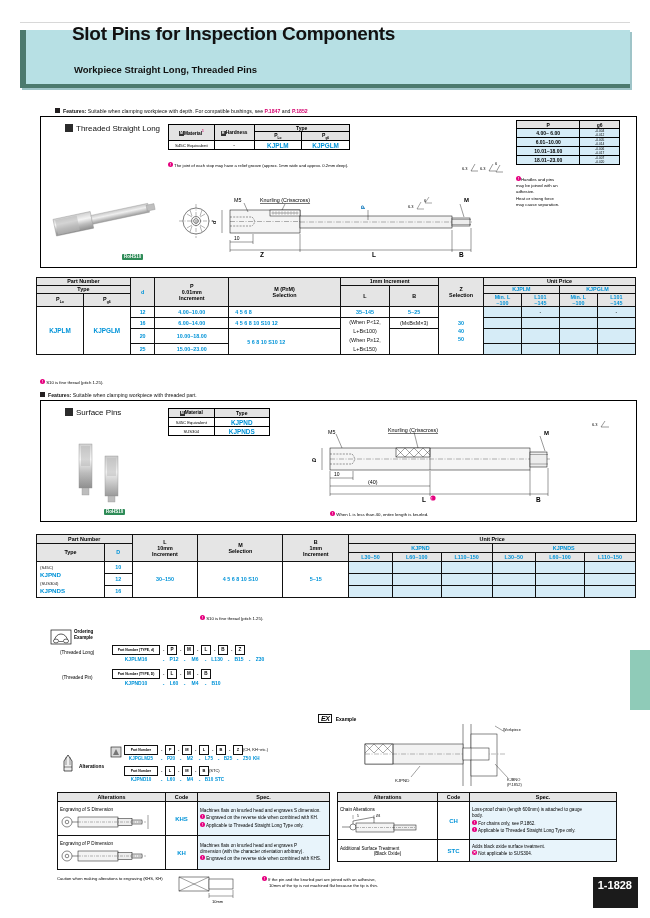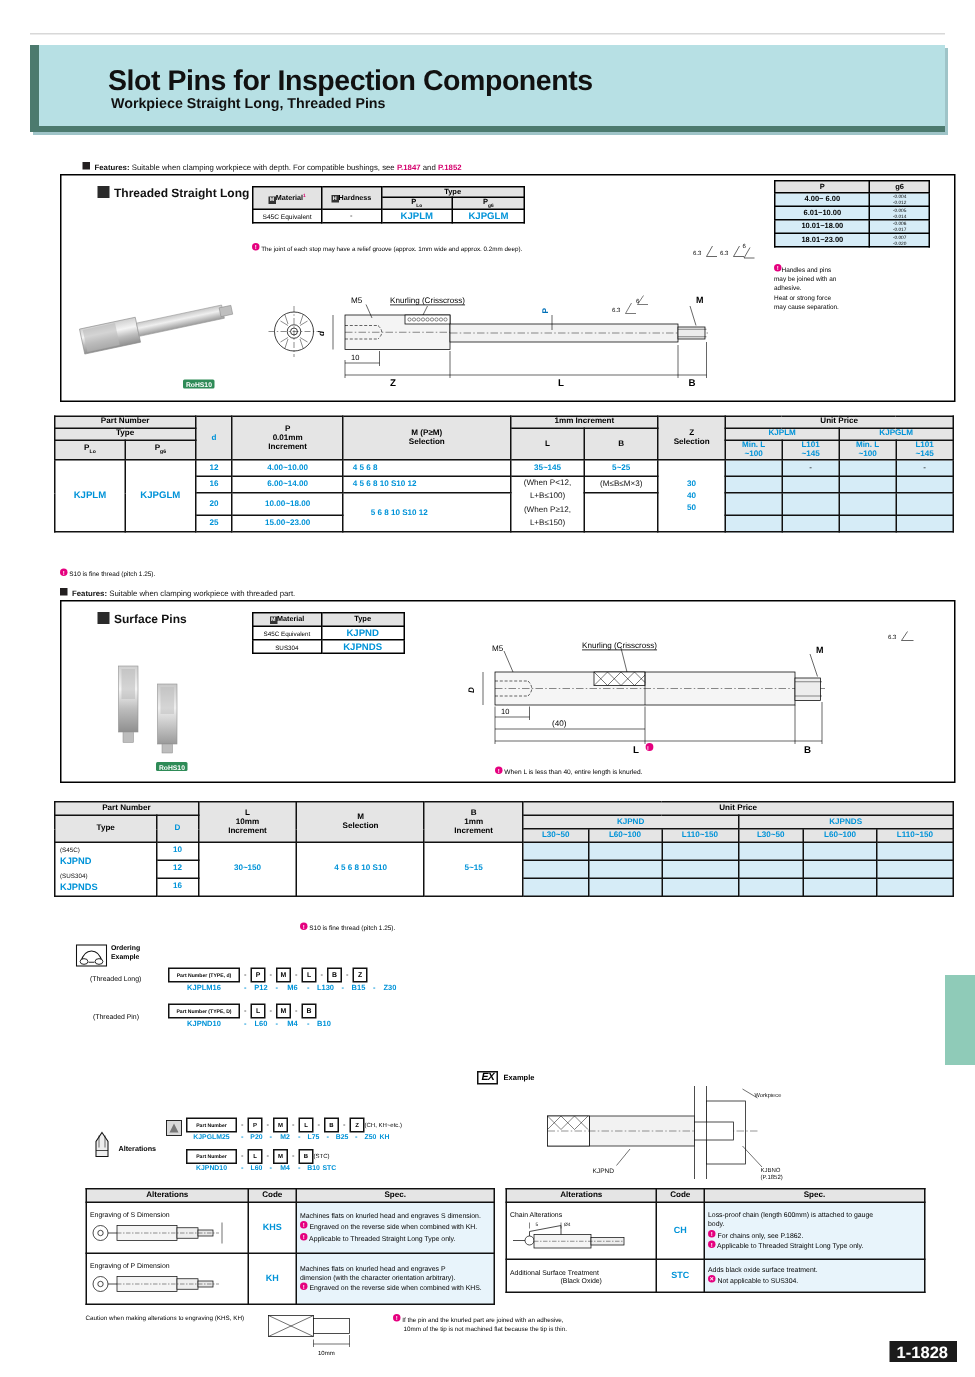--- a/index.html
+++ b/index.html
@@ -16,21 +16,21 @@
 
   
   .header-band {
     position: absolute; left: 20px; top: 30px; width: 610px; height: 58px;
     background: #b7e0e4;
     border-left: 6px solid #4c7a6e;
     border-bottom: 4px solid #4c7a6e;
     box-shadow: 2px 2px 0 #9fc4c8;
   }
   .header-title {
-    position: absolute; left: 72px; top: 44px;
+    position: absolute; left: 72px; top: 23px;
     font-size: 19px; font-weight: bold; letter-spacing: -0.3px; color: #111;
   }
   .header-sub {
     position: absolute; left: 74px; top: 64px;
     font-size: 9.5px; font-weight: bold; color: #111;
   }
   .header-topline {
     position: absolute; left: 20px; top: 22px; width: 610px; height: 6px;
     background: #fff; border-top: 1px solid #d8d8d8;
   }
@@ -53,21 +53,21 @@
   .note-x {
     display: inline-block; width: 5px; height: 5px; border-radius: 50%;
     background: #e5007f; color: #fff; font-size: 4.5px; text-align: center;
     line-height: 5px; font-weight: bold; vertical-align: 1px;
   }
 
   
   .panel { position: absolute; border: 1px solid #000; background: #fff; }
 
   .prodlabel {
-    font-size: 8px; font-weight: bold; color: #111; padding-left: 15px;
+    font-size: 8px; font-weight: normal; color: #111; padding-left: 15px;
   }
   .prodlabel::before {
     content: ""; display: inline-block; width: 8px; height: 8px;
     background: #2b2b2b; margin-right: 3px; vertical-align: -1px;
   }
 
   table.grid { border-collapse: collapse; }
   table.grid td, table.grid th {
     border: 0.6px solid #000; text-align: center; vertical-align: middle;
     font-size: 5px; padding: 0;
@@ -104,21 +104,21 @@
   .alt td, .alt th { border: 0.7px solid #111; font-size: 4.6px; padding: 1px 2px; vertical-align: middle; }
   .alt th { background: #e5e5e5; font-weight: bold; text-align: center; font-size: 5.4px; }
   .alt .code { color: #0093d8; font-weight: bold; text-align: center; font-size: 6px; }
   .alt .spec { background: #e8f4fb; line-height: 1.35; }
   .alt .altname { background: #fff; text-align: left; }
 
   
   .pagenum {
     position: absolute; right: 12px; bottom: 10px;
     background: #1b1b1b; color: #fff; font-size: 11px; font-weight: bold;
-    padding: 2px 6px 0 5px;
+    padding: 2px 6px 17px 5px;
   }
   .sidetab {
     position: absolute; right: 0px; top: 650px; width: 20px; height: 60px;
     background: #8fcbb8;
   }
   .rohs {
     display:inline-block; background:#2e8b57; color:#fff; font-size:4.5px;
     font-weight:bold; padding:0.5px 2px; border-radius:1px;
   }
   .exbadge {

